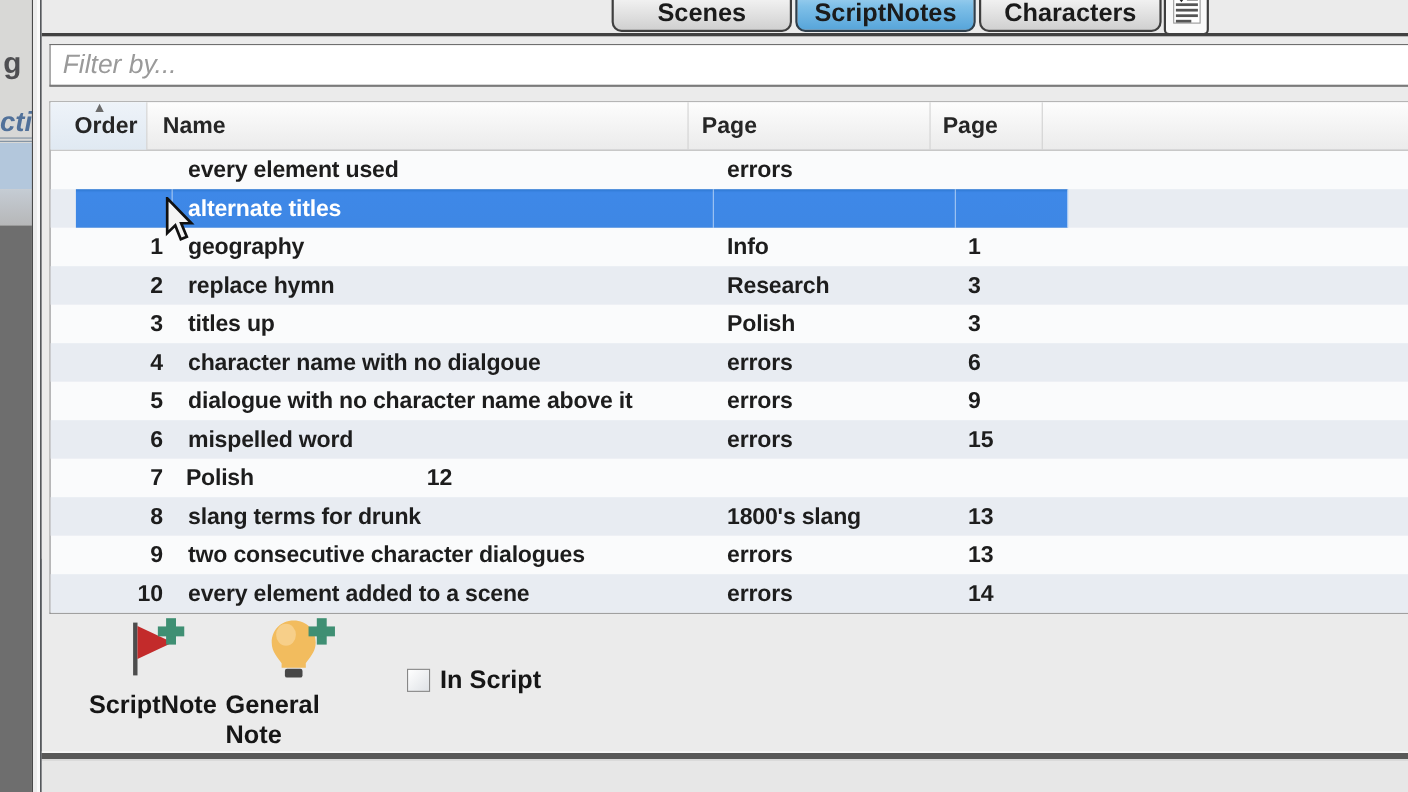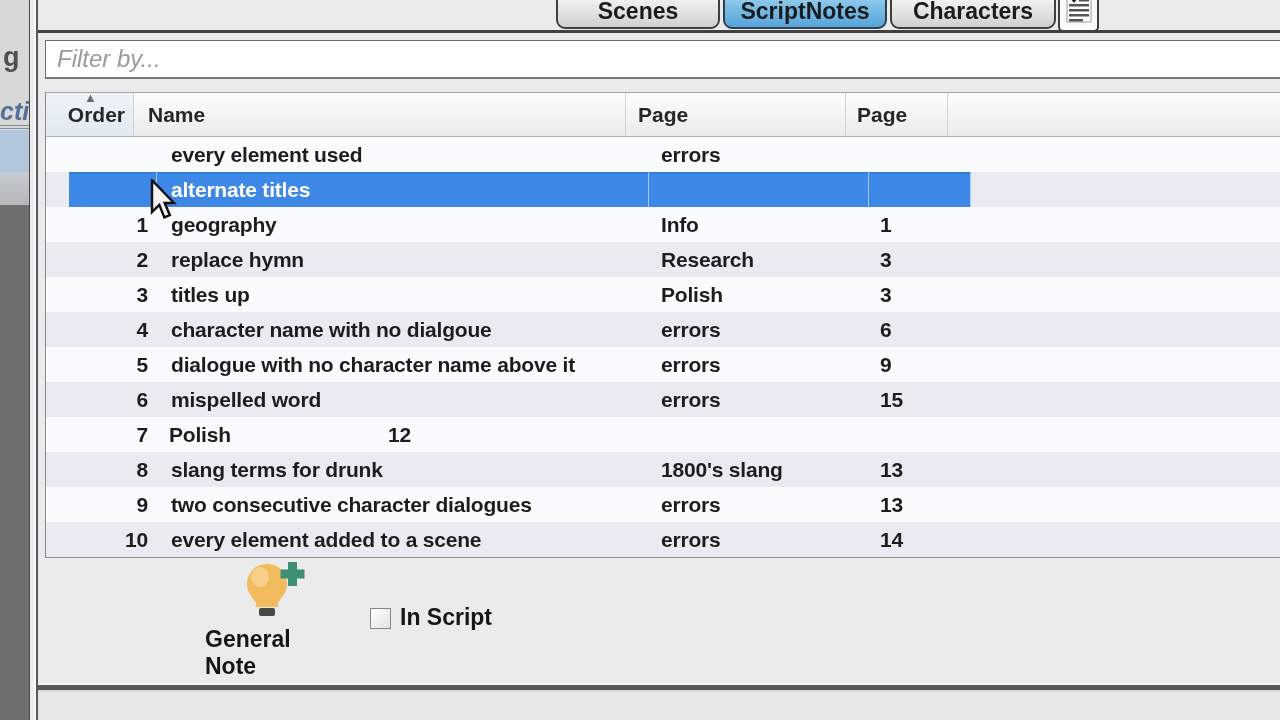--- a/index.html
+++ b/index.html
@@ -211,20 +211,31 @@
         <div class="row alt">
           <div class="c c-order">10</div>
           <div class="c c-name">every element added to a scene</div>
           <div class="c c-type">errors</div>
           <div class="c c-page">14</div>
           <div class="c c-fill"></div>
         </div>
       </div>
   </div>
 
+  <div class="note-btn" style="left:42px;top:560px;width:118px;">
+    <span>
+      <svg width="64" height="58" viewBox="0 0 64 58">
+        <rect x="14" y="6" width="4" height="48" fill="#4d4d4d"></rect>
+        <polygon points="18,9 50,24 18,39" fill="#c32b2b"></polygon>
+        <rect x="44" y="2" width="9" height="24" fill="#3f8f73"></rect>
+        <rect x="36.5" y="9.5" width="24" height="9" fill="#3f8f73"></rect>
+      </svg>
+    </span>
+    <span class="note-label">ScriptNote</span>
+  </div>
 
   <div class="note-btn" style="left:167px;top:560px;width:140px;">
     <span>
       <svg width="66" height="58" viewBox="0 0 66 58">
         <path d="M25 4 C13 4 5 13 5 24 C5 33 11 38 14 43 L14 47 L36 47 L36 43 C39 38 45 33 45 24 C45 13 37 4 25 4 Z" fill="#f2bc5e"></path>
         <ellipse cx="18" cy="17" rx="9" ry="10" fill="#f7d394" opacity="0.8"></ellipse>
         <rect x="17" y="48" width="16" height="8" rx="2" fill="#474747"></rect>
         <rect x="46" y="2" width="9" height="24" fill="#3f8f73"></rect>
         <rect x="38.5" y="9.5" width="24" height="9" fill="#3f8f73"></rect>
       </svg>

